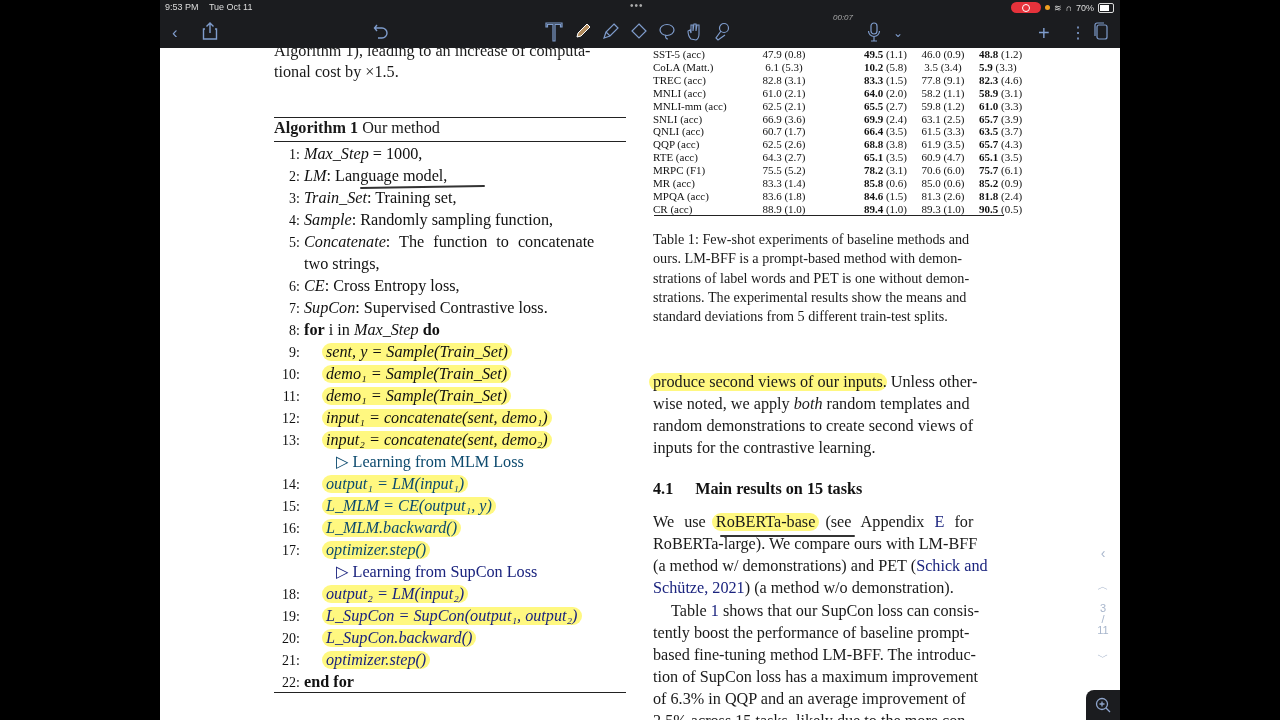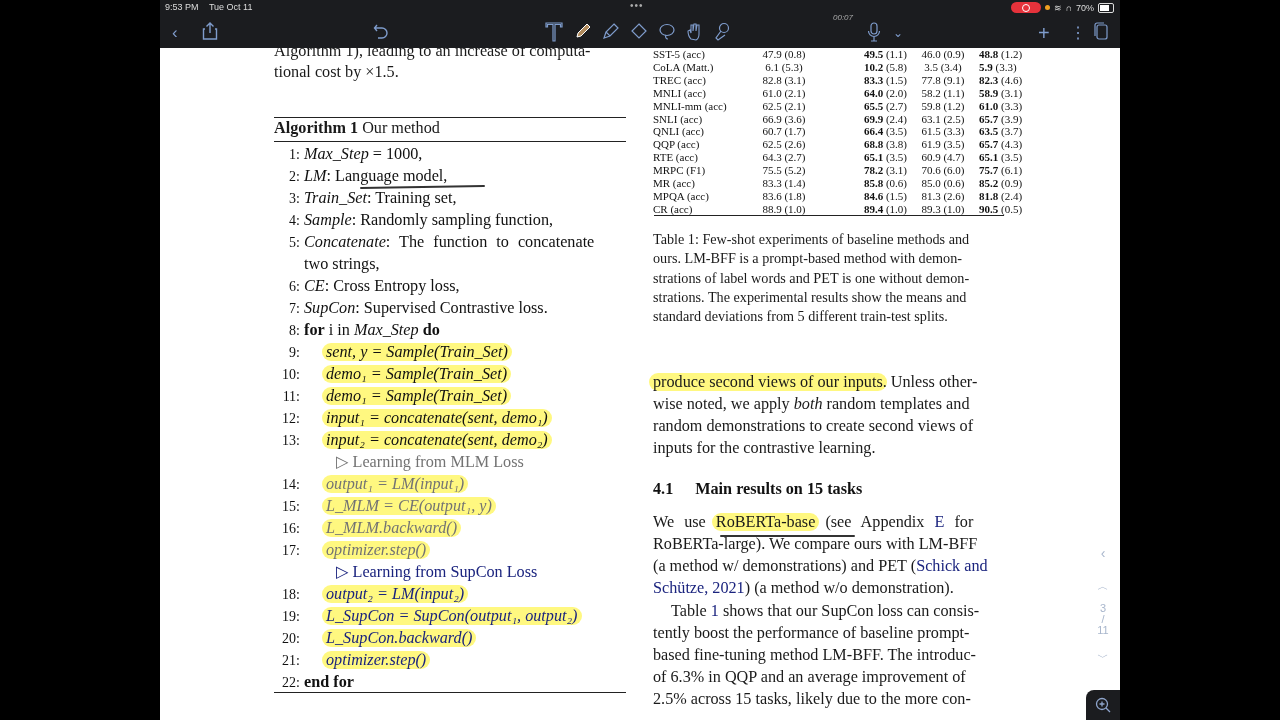--- a/index.html
+++ b/index.html
@@ -18,21 +18,21 @@
   .tb-icon{position:absolute;top:22px;color:#7f9ccc;font-size:17px;line-height:22px;cursor:pointer;}
   .timer{position:absolute;left:673px;top:13px;font-size:8px;color:#aaa;font-style:italic;}
   .page{position:absolute;left:0;top:48px;width:960px;height:672px;}
   .txt{position:absolute;color:#1a1a1a;font-size:16.2px;line-height:21.8px;}
   .hl{background:rgba(255,245,60,0.65);border-radius:9px;padding:0 4px;margin:0 -4px;}
   .rule{position:absolute;height:1px;background:#222;}
   .algo-line{position:absolute;left:0;font-size:16.2px;line-height:21.9px;color:#111;white-space:nowrap;}
   .ln{display:inline-block;width:26px;text-align:right;margin-right:4px;font-size:14px;}
   .m{font-style:italic;}
   .b{font-weight:bold;}
-  .faded{color:#737373;}
+  .faded{color:#0c4a6e;}
   .blue{color:#1a237e;}
   .tbl{position:absolute;left:493px;top:0px;font-size:11px;line-height:12.9px;color:#111;}
   .tbl td{padding:0;white-space:nowrap;}
   .c0{width:90px;} .c1{width:82px;text-align:center;} .c2{width:82px;text-align:right;} .c3{width:72px;text-align:center;} .c4{width:60px;}
   .side-nav{position:absolute;left:935px;color:#a8b6cc;font-family:"Liberation Sans",sans-serif;font-size:11px;text-align:center;width:16px;cursor:pointer;}
   .zoom-btn{position:absolute;left:926px;top:690px;width:34px;height:30px;background:#1b1c1f;border-top-left-radius:8px;color:#8fa5cc;display:flex;align-items:center;justify-content:center;font-size:16px;}
   .ink{position:absolute;height:1.5px;background:#333;border-radius:1px;}
 </style>
 </head>
 <body>
@@ -286,20 +286,21 @@
       <div>RoBERTa-large). We compare ours with LM-BFF</div>
       <div><span>(a method w/ demonstrations) and PET (</span><span class="blue">Schick and</span></div>
       <div><span class="blue">Schütze, 2021</span><span>) (a method w/o demonstration).</span></div>
     </div>
     <div class="ink" style="left:560px;top:487px;width:135px;"></div>
 
     <div style="position:absolute;left:493px;top:553px;font-size:16.2px;line-height:21.9px;color:#1a1a1a;white-space:nowrap;">
       <div style="padding-left:18px;"><span>Table </span><span class="blue">1</span><span> shows that our SupCon loss can consis-</span></div>
       <div>tently boost the performance of baseline prompt-</div>
       <div>based fine-tuning method LM-BFF. The introduc-</div>
+      <div>tion of SupCon loss has a maximum improvement</div>
       <div>of 6.3% in QQP and an average improvement of</div>
       <div>2.5% across 15 tasks, likely due to the more con-</div>
     </div>
 
     <div class="side-nav" style="top:497px;font-size:14px;">‹</div>
     <div class="side-nav" style="top:531px;">︿</div>
     <div class="side-nav" style="top:555px;line-height:11px;">
       <div>3</div>
       <div>/</div>
       <div>11</div>

